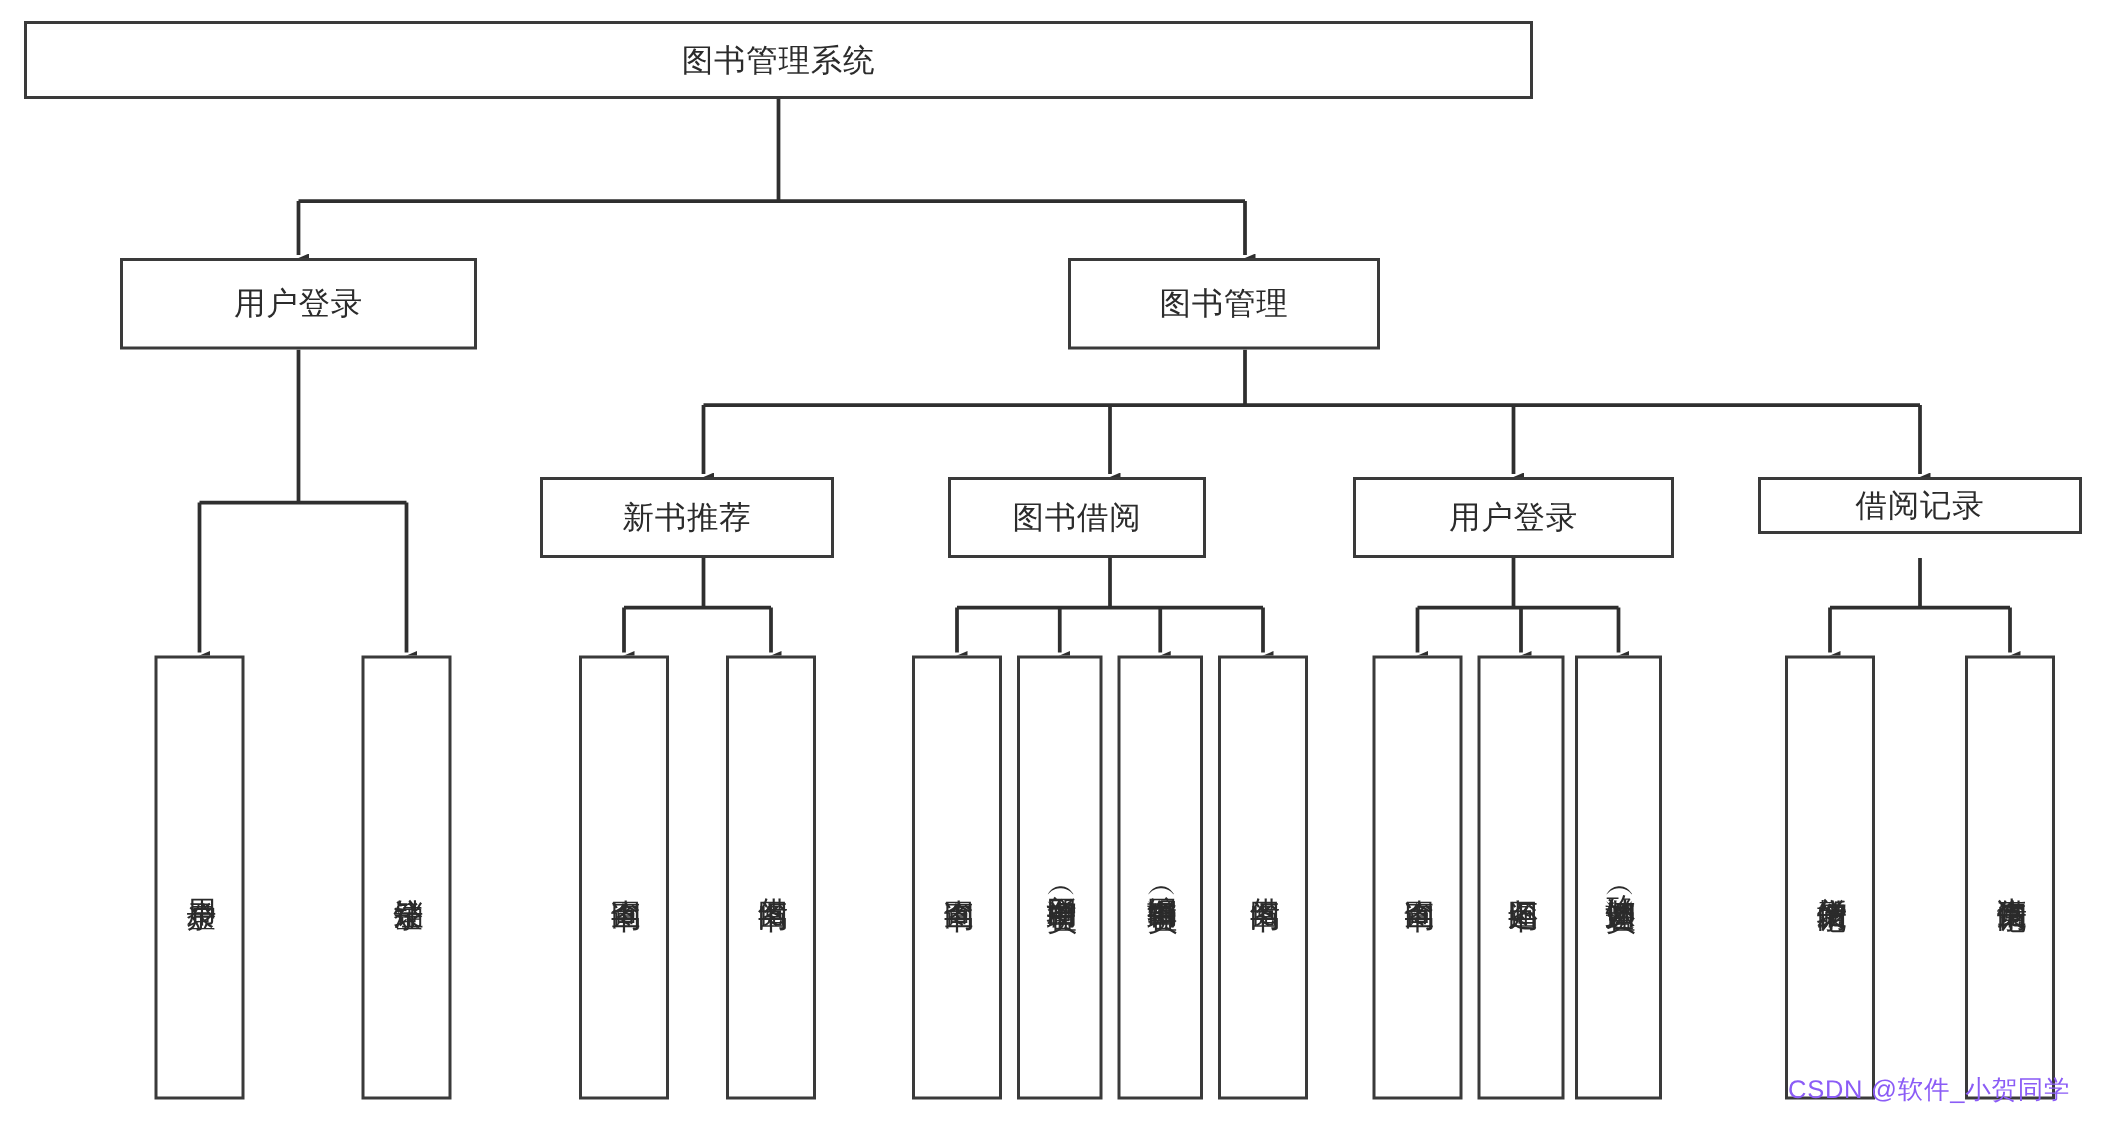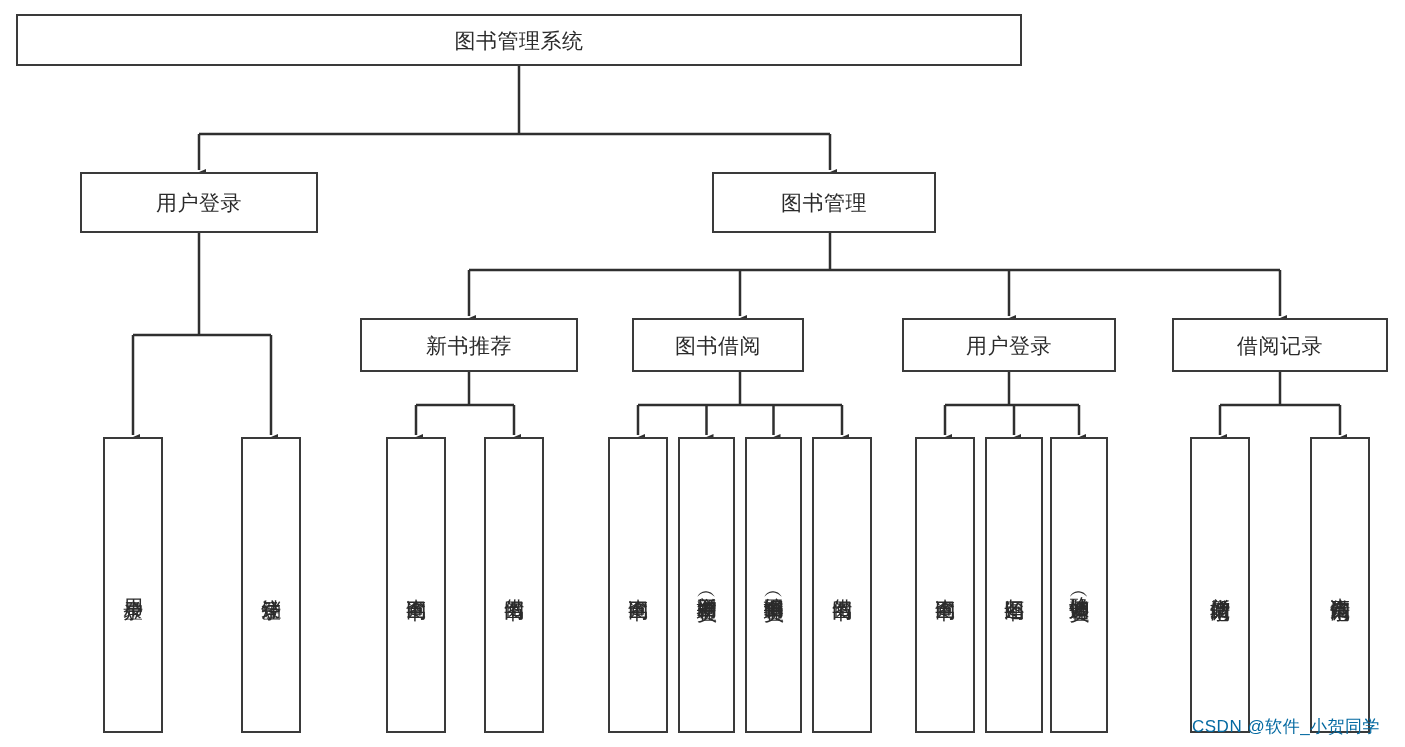--- a/index.html
+++ b/index.html
@@ -56,21 +56,21 @@
     font-size: 20px;
     writing-mode: vertical-rl;
     text-orientation: upright;
     line-height: 1.18;
     letter-spacing: 1px;
     white-space: normal;
     max-height: 286px;
   }
   .watermark {
     position: absolute;
-    color: #0369a1;
+    color: #8b5cf6;
     font-size: 17px;
     letter-spacing: 0.5px;
     white-space: nowrap;
     z-index: 3;
     pointer-events: none;
   }
 </style>
 </head>
 <body>
 
@@ -118,33 +118,33 @@
       </g>
   </svg>
 
   <div id="node-layer">
       <div class="node root horiz" style="left: 16px; top: 14px; width: 1006px; height: 52px;">
         <div class="node-label">图书管理系统</div>
       </div>
       <div class="node horiz" style="left: 80px; top: 172px; width: 238px; height: 61px;">
         <div class="node-label">用户登录</div>
       </div>
-      <div class="node horiz" style="left: 712px; top: 172px; width: 224px; height: 61px;">
+      <div class="node horiz" style="left: 712px; top: 172px; width: 208px; height: 61px;">
         <div class="node-label">图书管理</div>
       </div>
-      <div class="node horiz" style="left: 360px; top: 318px; width: 218px; height: 54px;">
+      <div class="node horiz" style="left: 360px; top: 318px; width: 196px; height: 54px;">
         <div class="node-label">新书推荐</div>
       </div>
       <div class="node horiz" style="left: 632px; top: 318px; width: 172px; height: 54px;">
         <div class="node-label">图书借阅</div>
       </div>
       <div class="node horiz" style="left: 902px; top: 318px; width: 214px; height: 54px;">
         <div class="node-label">用户登录</div>
       </div>
-      <div class="node horiz" style="left: 1172px; top: 318px; width: 216px; height: 54px;">
+      <div class="node horiz" style="left: 1172px; top: 318px; width: 216px; height: 38px;">
         <div class="node-label">借阅记录</div>
       </div>
       <div class="node leaf" style="left: 103px; top: 437px; width: 60px; height: 296px;">
         <div class="node-label">用户登录</div>
       </div>
       <div class="node leaf" style="left: 241px; top: 437px; width: 60px; height: 296px;">
         <div class="node-label">注销登录</div>
       </div>
       <div class="node leaf" style="left: 386px; top: 437px; width: 60px; height: 296px;">
         <div class="node-label">查询图书</div>

